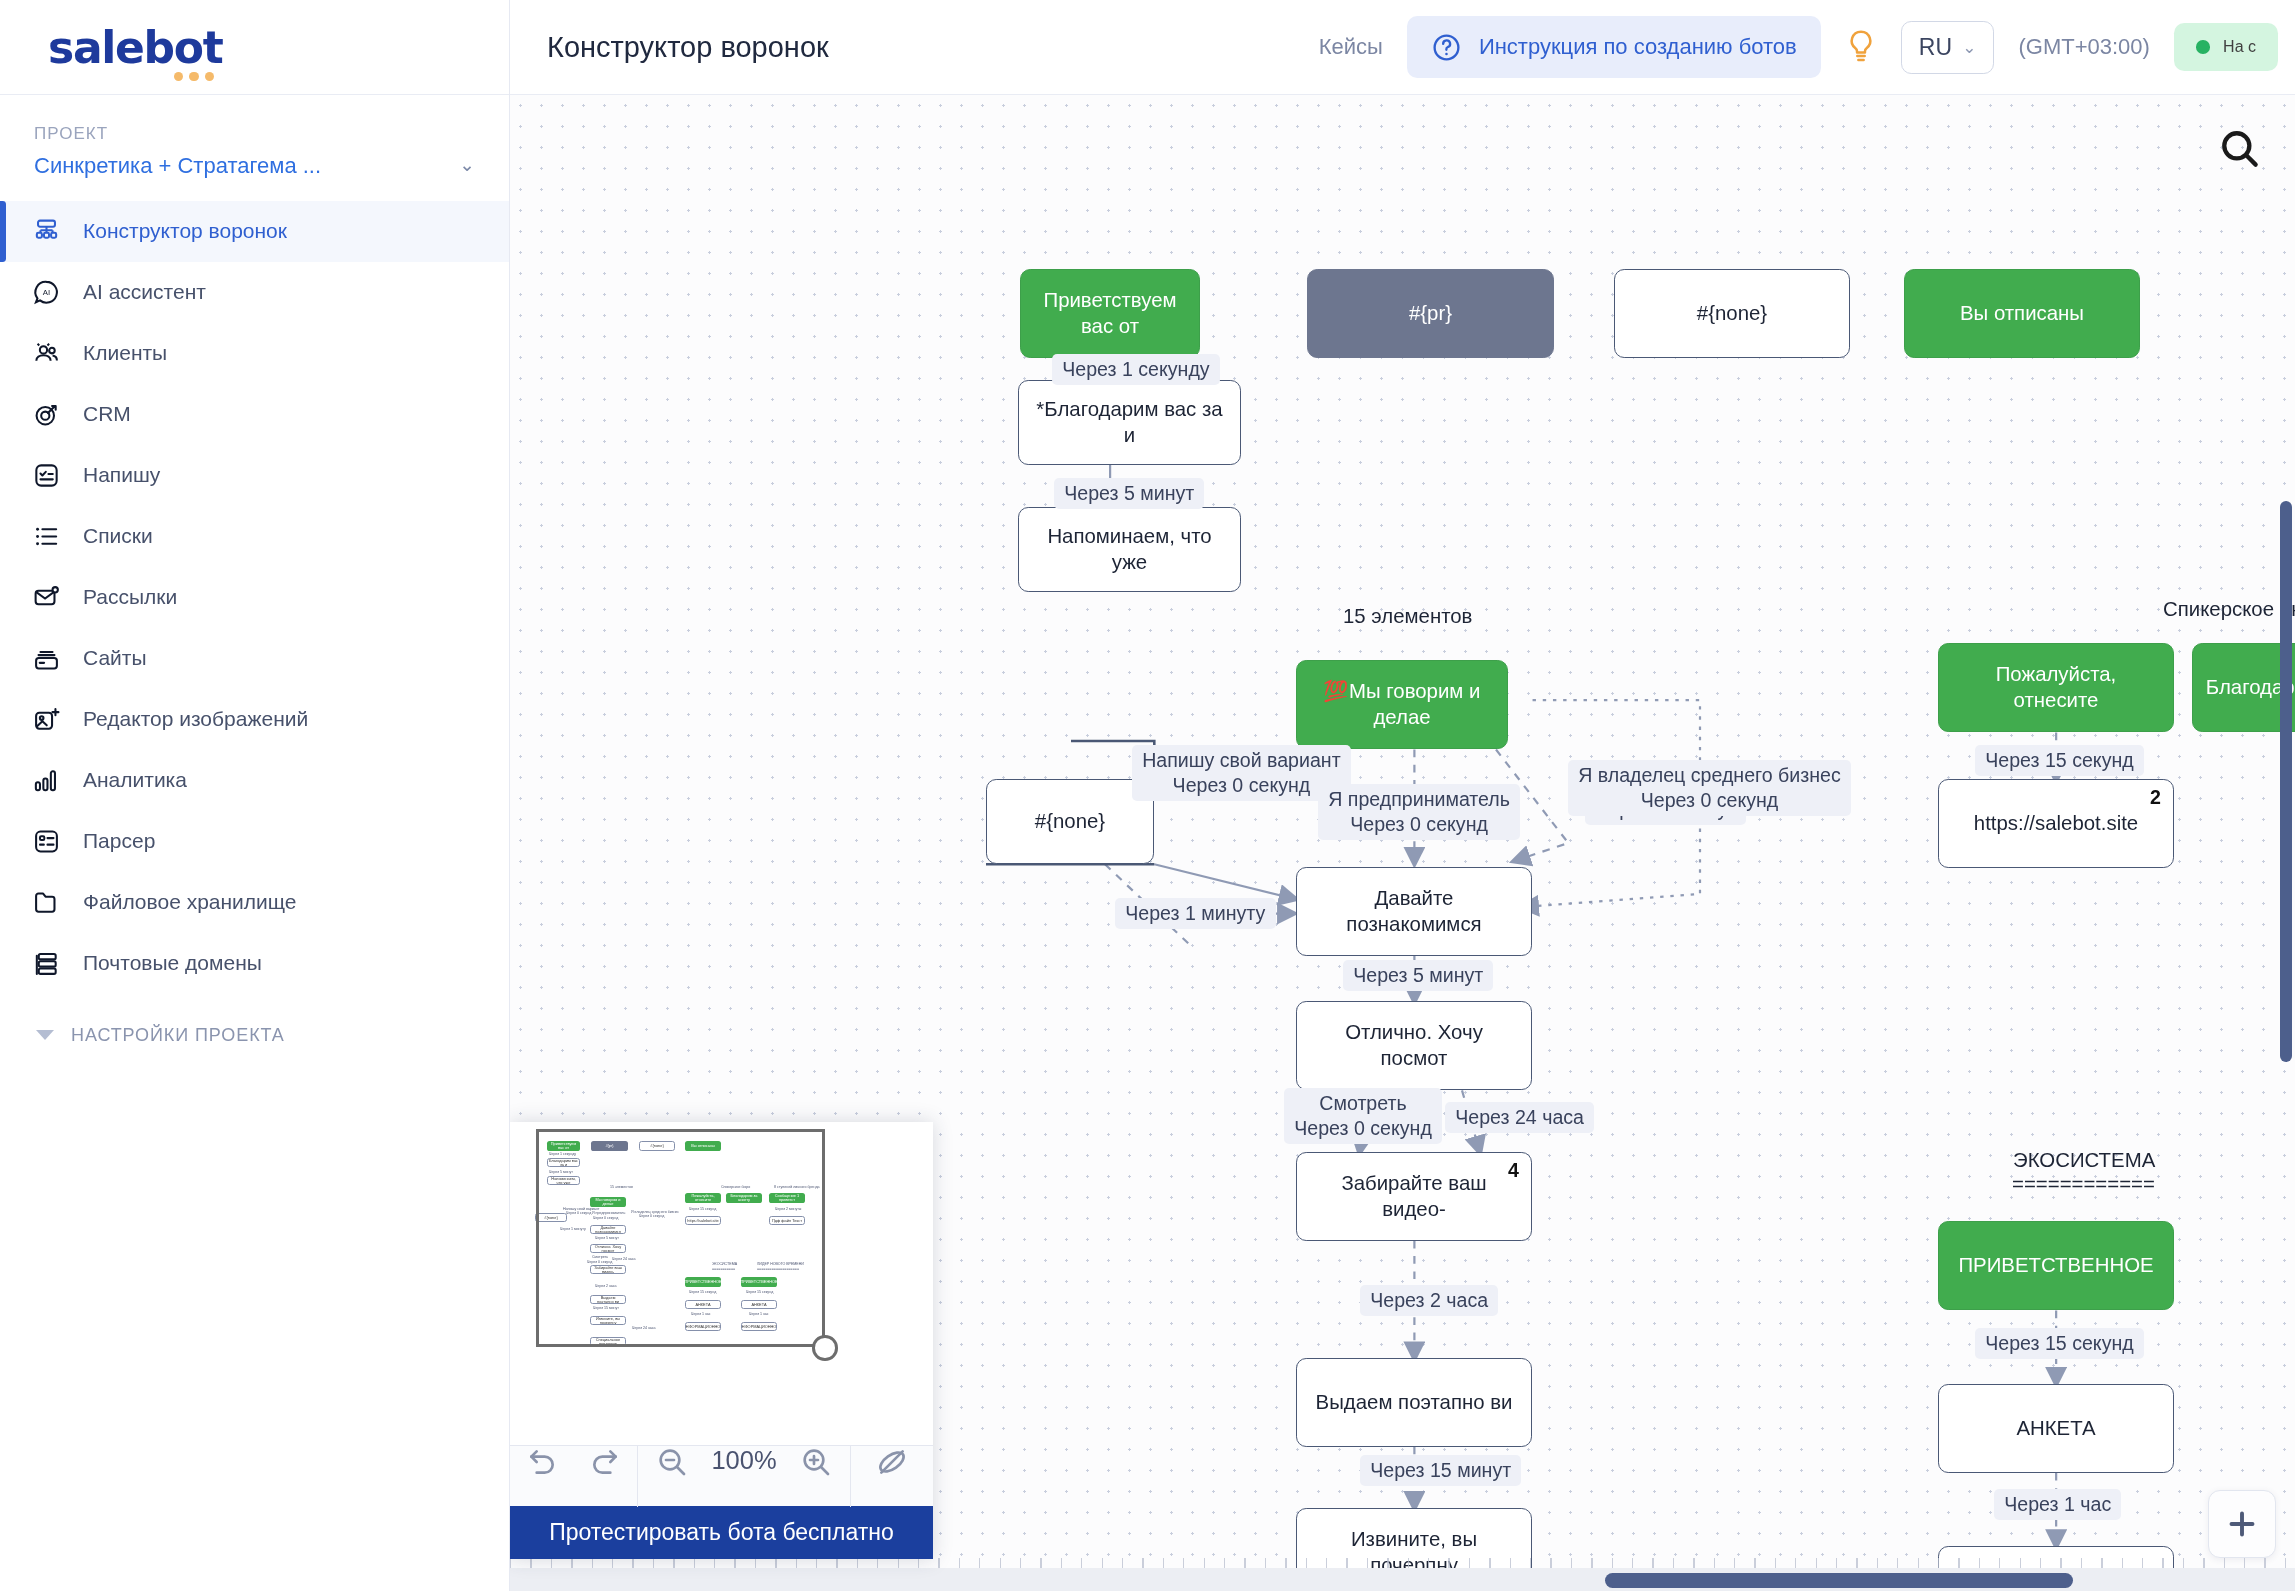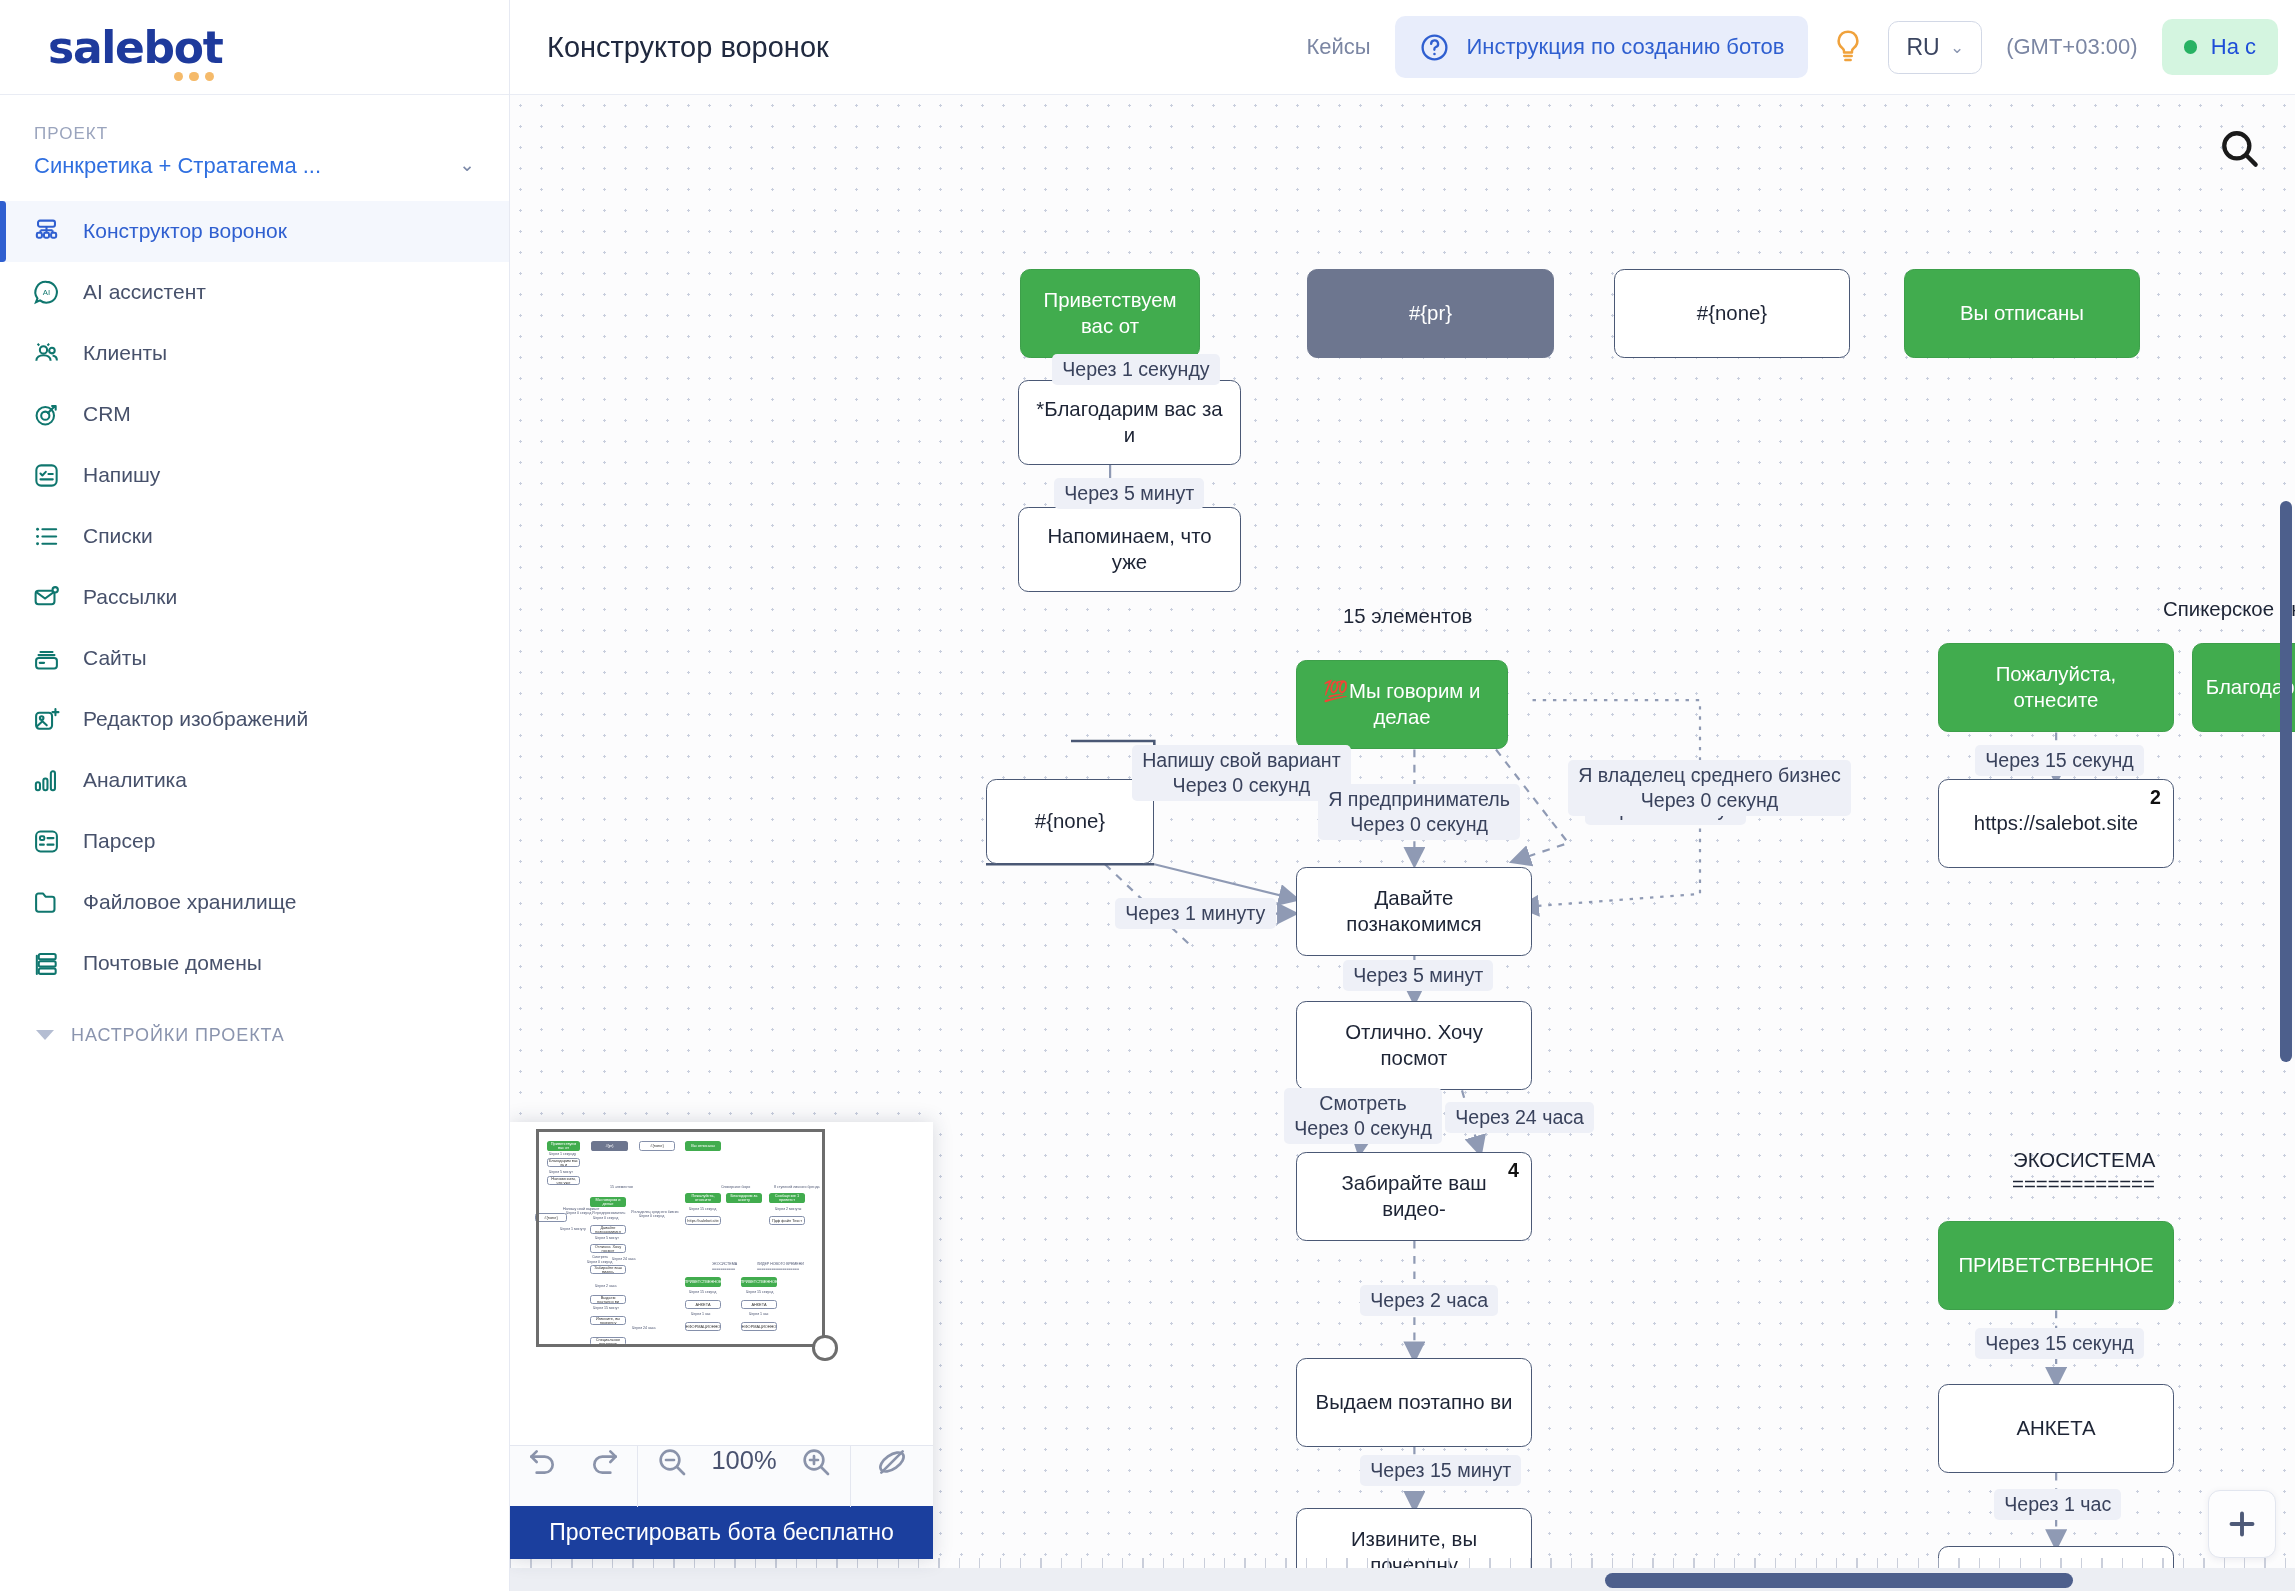--- a/index.html
+++ b/index.html
@@ -35,21 +35,21 @@
   }
   .project-row { display: flex; align-items: center; justify-content: space-between; }
   .project-name { font-size: 22px; color: #2f6fe0; font-weight: 400; }
   .project-caret { color: #7c89a8; font-size: 18.7px; line-height: 1; }
 
   .nav { margin-top: 3.4px; }
   .nav-item {
     display: flex; align-items: center; gap: 22px; height: 61px;
     padding-left: 32px; position: relative; cursor: pointer;
   }
-  .nav-item .ico { width: 29px; height: 29px; flex: 0 0 29px; color: #0f766e; display:block; }
+  .nav-item .ico { width: 29px; height: 29px; flex: 0 0 29px; color: #0f172a; display:block; }
   .nav-item .ico svg { width: 29px; height: 29px; display: block; }
   .nav-label { font-size: 21px; color: #47516b; white-space: nowrap; }
   .nav-item.active { background: #f4f7fd; }
   .nav-item.active::before {
     content: ""; position: absolute; left: 0; top: 0; bottom: 0; width: 6px;
     background: #2f5fd0; border-radius: 0 3.4px 3.4px 0;
   }
   .nav-item.active .nav-label { color: #2f5fd0; font-weight: 500; }
   .nav-item.active .ico { color: #2f5fd0; }
   .badge-new {
@@ -85,21 +85,21 @@
     border-radius: 10.2px; padding: 12px 17px; cursor: pointer;
   }
   .lang-val { font-size: 23px; color: #3b4560; font-weight: 500; }
   .lang-caret { font-size: 17px; color: #8c97b2; line-height: 1; }
   .gmt { font-size: 22px; color: #7b86a3; white-space: nowrap; }
   .status-badge {
     display: flex; align-items: center; gap: 13.6px; background: #d4f5e0;
     border-radius: 10.2px; padding: 15.3px 22px; white-space: nowrap;
   }
   .status-dot { width: 13.6px; height: 13.6px; border-radius: 50%; background: #27b263; flex: 0 0 13.6px; }
-  .status-text { font-size: 22px; color: #1d4ed8; }
+  .status-text { font-size: 16px; color: #404040; }
 
   
   .canvas {
     position: absolute; left: 0; top: 95px; right: 0; bottom: 0;
     background-color: #fcfcfd;
     background-image: radial-gradient(#c8cedd 1.4px, transparent 1.4px);
     background-size: 21px 21px;
     overflow: hidden;
   }
   .search-btn { position: absolute; right: 34px; top: 32px; width: 43px; height: 43px; cursor: pointer; z-index: 25; color: #1a1a1a; }

